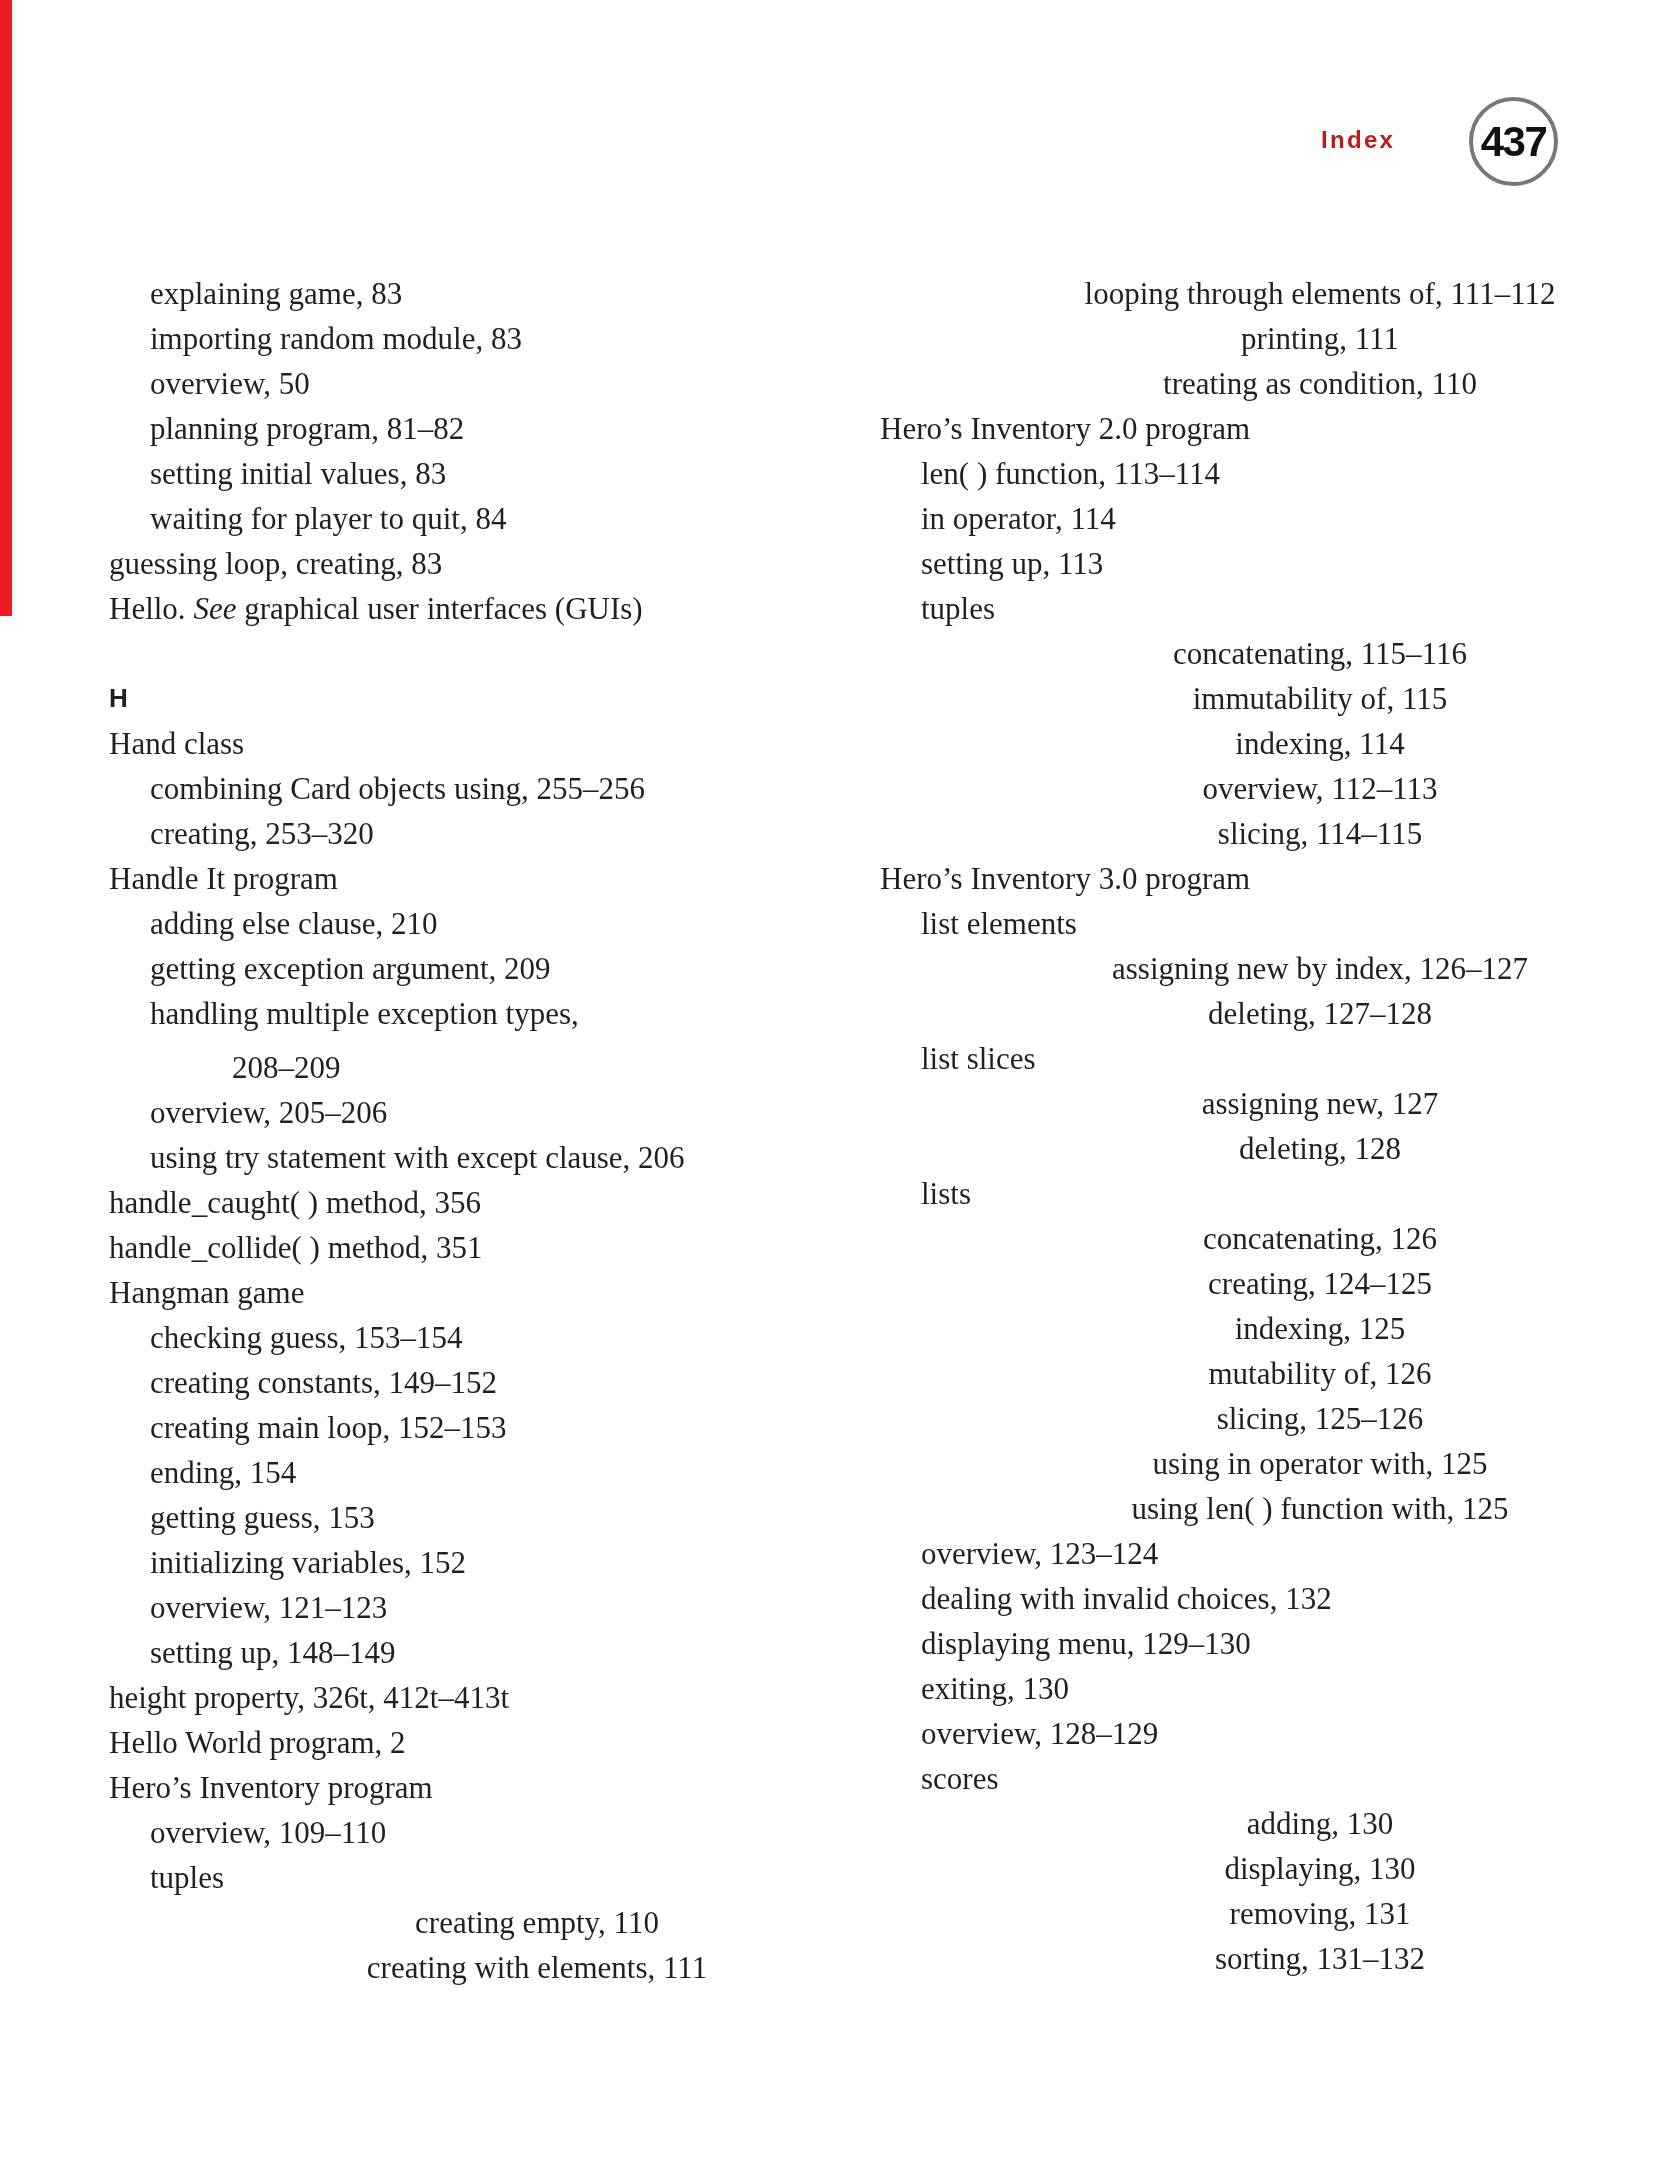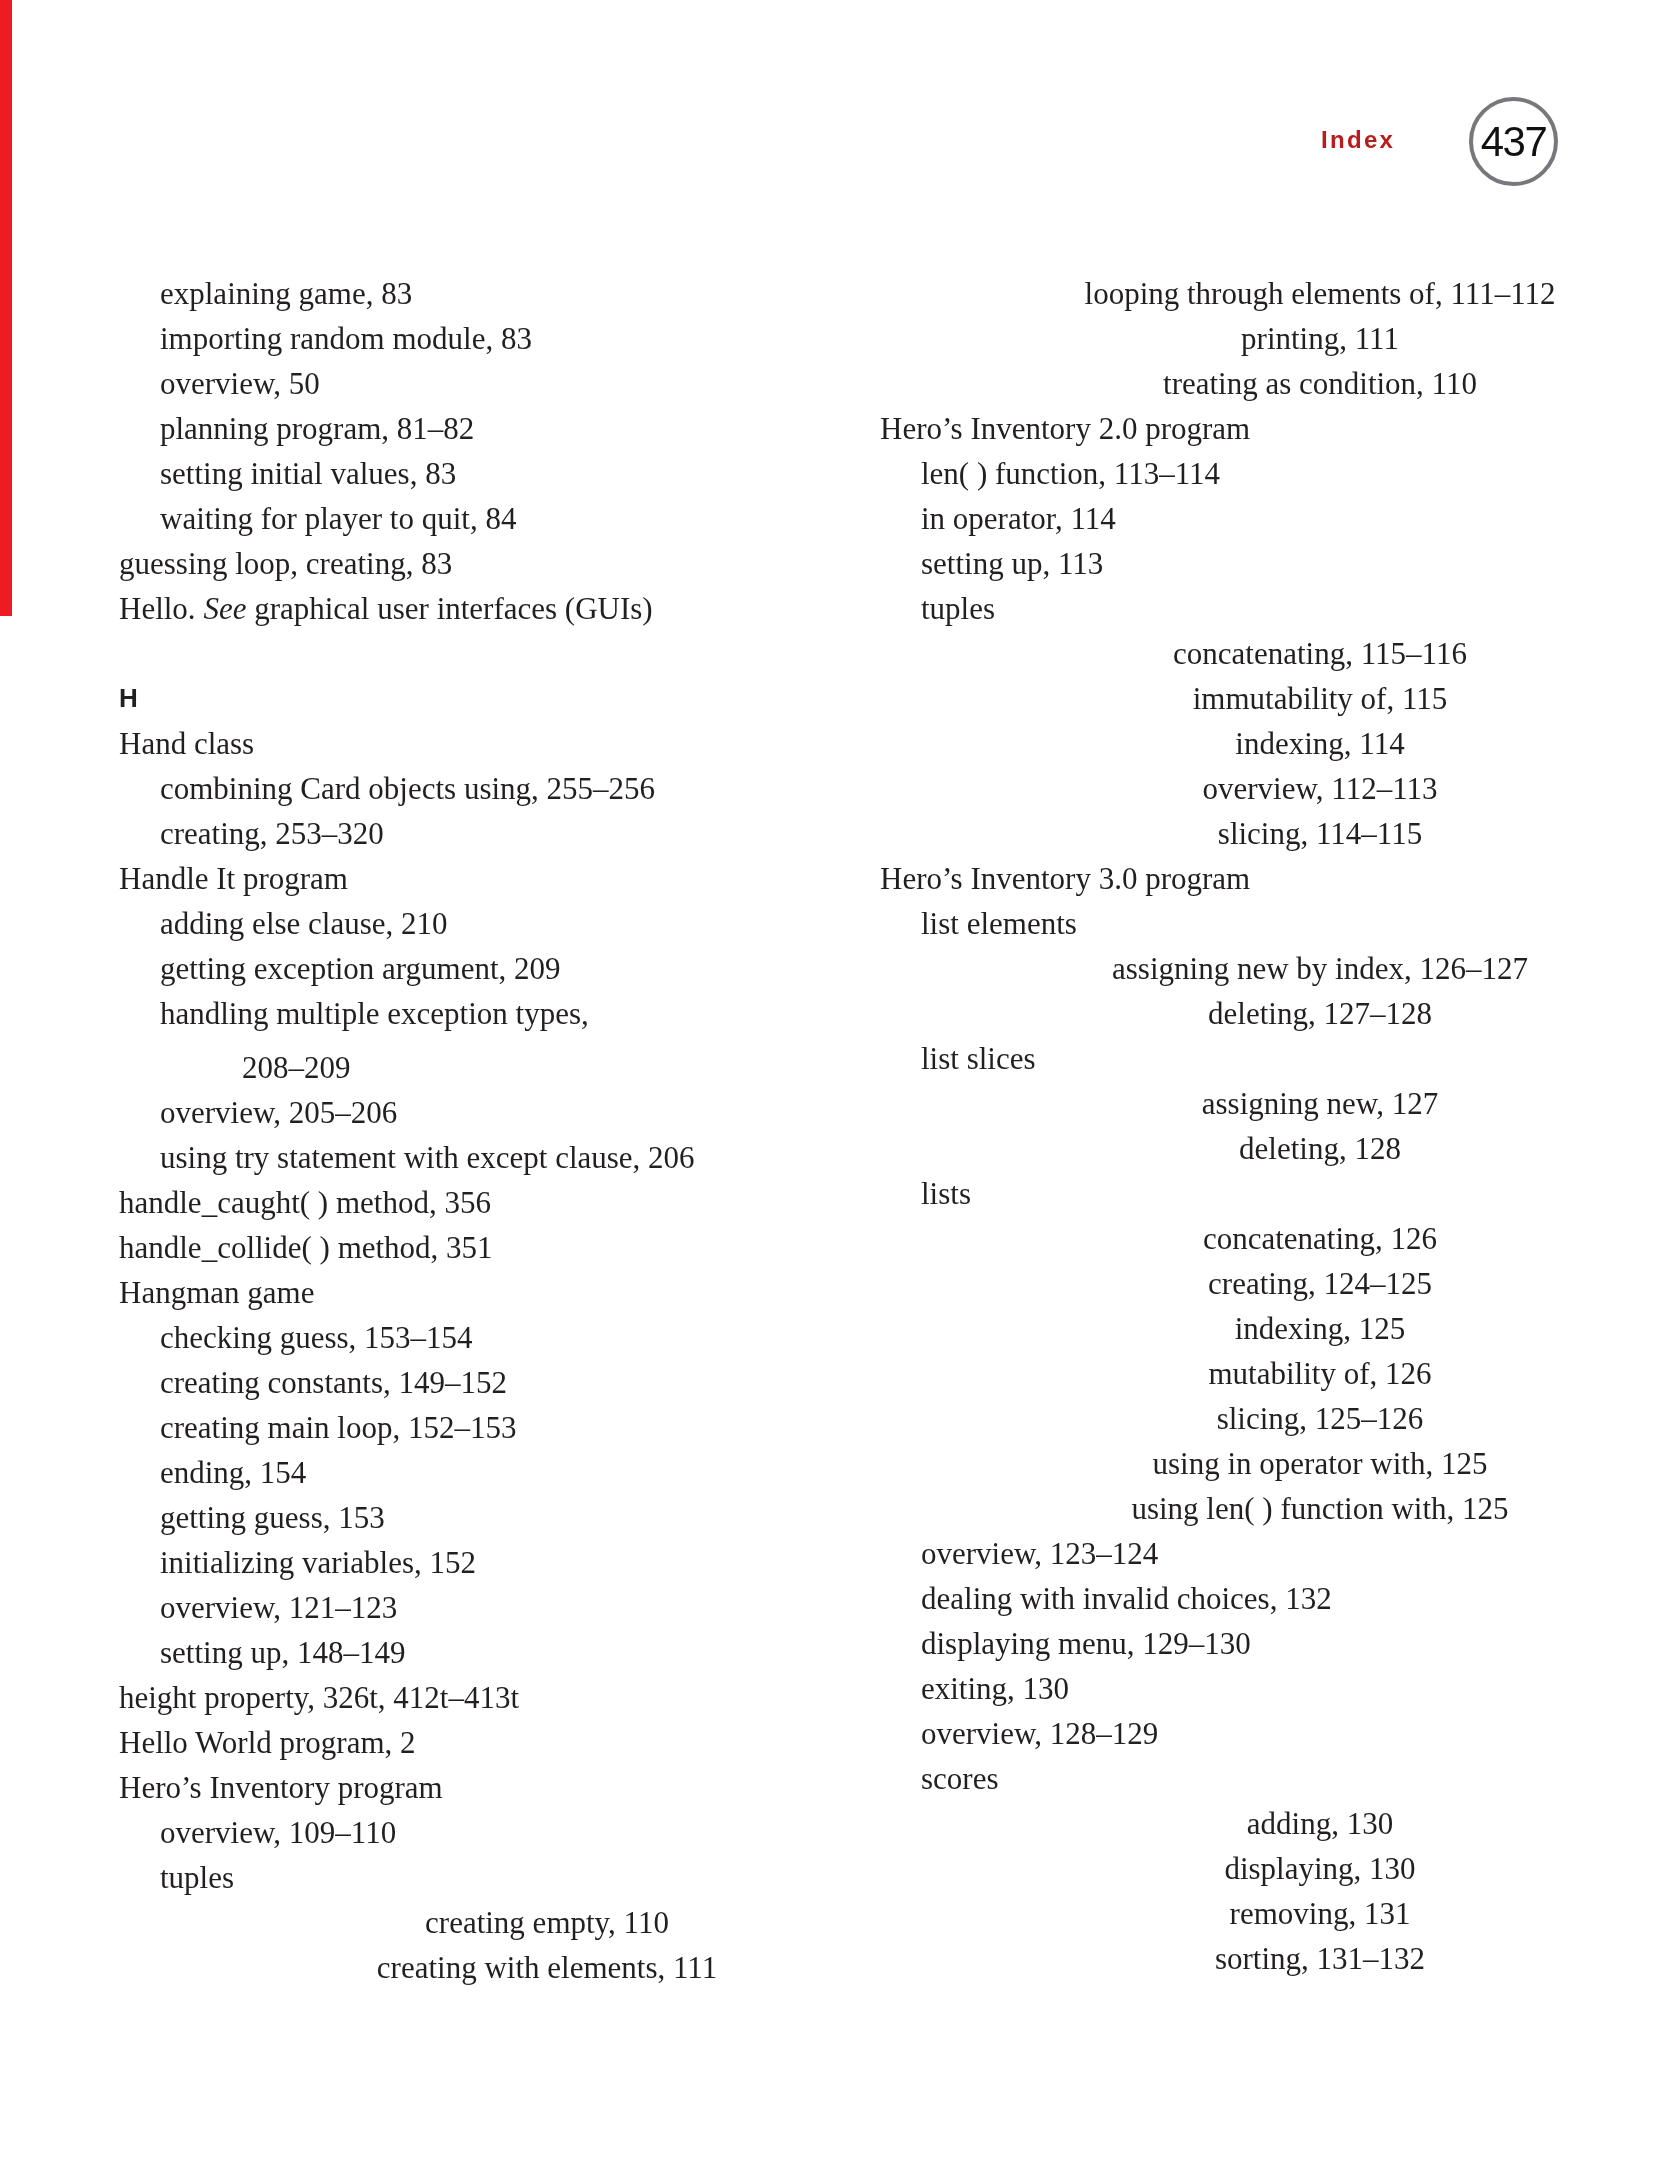--- a/index.html
+++ b/index.html
@@ -28,31 +28,31 @@
     position:absolute;
     left:1469px;top:97px;
     width:81px;height:81px;
     border:4.7px solid #77787b;
     border-radius:50%;
     display:flex;align-items:center;justify-content:center;
     background:#ffffff;
   }
   .page-number{
     font-family:"Liberation Sans",sans-serif;
-    font-weight:normal;
+    font-weight:bold;
     font-size:42px;
     letter-spacing:-1.6px;
     color:#111111;
   }
   .col{
     position:absolute;top:271px;
     font-size:31px;
     line-height:45px;
   }
-  .col-left{left:119px;width:764px;}
+  .col-left{left:109px;width:764px;}
   .col-right{left:880px;width:788px;}
   .line{white-space:nowrap;}
   .indent-0{padding-left:0;}
   .indent-1{padding-left:41px;}
   .indent-2{padding-left:92px;text-align:center;}
   .indent-3{padding-left:123px;margin-top:9px;}
   .section{
     font-family:"Liberation Sans",sans-serif;
     font-weight:bold;
     font-size:26px;

